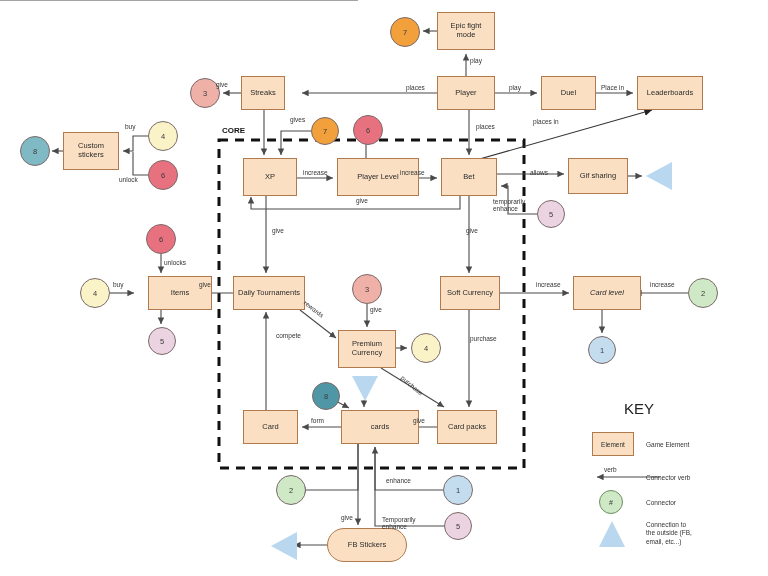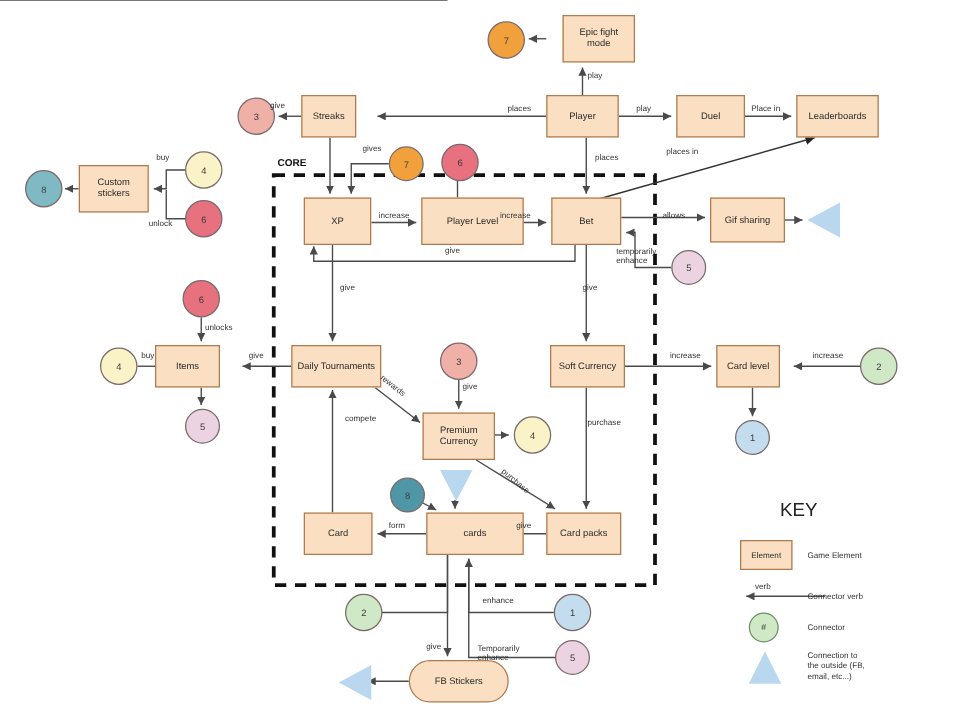--- a/index.html
+++ b/index.html
@@ -127,36 +127,36 @@
 
       <line x1="327" y1="545" x2="294" y2="545" marker-end="url(#ar)"></line>
 
       <line x1="660" y1="477" x2="597" y2="477" marker-end="url(#ar)"></line>
     </g>
   </svg>
 
   <div class="corelbl" style="left: 222px; top: 126px;">CORE</div>
 
   <div id="nodes">
-      <div class="node" style="left: 437px; top: 12px; width: 58px; height: 38px; white-space: pre-line; margin-left: 13px;">Epic fight
+      <div class="node" style="left: 437px; top: 12px; width: 58px; height: 38px; white-space: pre-line;">Epic fight
 mode</div>
       <div class="node" style="left: 437px; top: 76px; width: 58px; height: 34px; white-space: pre-line;">Player</div>
       <div class="node" style="left: 541px; top: 76px; width: 55px; height: 34px; white-space: pre-line;">Duel</div>
       <div class="node" style="left: 637px; top: 76px; width: 66px; height: 34px; white-space: pre-line;">Leaderboards</div>
       <div class="node" style="left: 241px; top: 76px; width: 44px; height: 34px; white-space: pre-line;">Streaks</div>
       <div class="node" style="left: 63px; top: 132px; width: 56px; height: 38px; white-space: pre-line;">Custom
 stickers</div>
       <div class="node" style="left: 243px; top: 158px; width: 54px; height: 38px; white-space: pre-line;">XP</div>
       <div class="node" style="left: 337px; top: 158px; width: 82px; height: 38px; white-space: pre-line;">Player Level</div>
       <div class="node" style="left: 441px; top: 158px; width: 56px; height: 38px; white-space: pre-line;">Bet</div>
       <div class="node" style="left: 568px; top: 158px; width: 60px; height: 36px; white-space: pre-line;">Gif sharing</div>
-      <div class="node" style="left: 124px; top: 276px; width: 52px; height: 34px; white-space: pre-line;">Items</div>
+      <div class="node" style="left: 148px; top: 276px; width: 64px; height: 34px; white-space: pre-line;">Items</div>
       <div class="node" style="left: 233px; top: 276px; width: 72px; height: 34px; white-space: pre-line;">Daily Tournaments</div>
       <div class="node" style="left: 440px; top: 276px; width: 60px; height: 34px; white-space: pre-line;">Soft Currency</div>
-      <div class="node" style="left: 573px; top: 276px; width: 51px; height: 34px; white-space: pre-line;">Card level</div>
+      <div class="node" style="left: 573px; top: 276px; width: 68px; height: 34px; white-space: pre-line; font-style: italic;">Card level</div>
       <div class="node" style="left: 338px; top: 330px; width: 58px; height: 38px; white-space: pre-line;">Premium
 Currency</div>
       <div class="node" style="left: 243px; top: 410px; width: 55px; height: 34px; white-space: pre-line;">Card</div>
       <div class="node" style="left: 341px; top: 410px; width: 78px; height: 34px; white-space: pre-line;">cards</div>
       <div class="node" style="left: 437px; top: 410px; width: 60px; height: 34px; white-space: pre-line;">Card packs</div>
       <div class="node" style="left: 327px; top: 528px; width: 80px; height: 34px; white-space: pre-line; border-radius: 17px;">FB Stickers</div>
     </div>
   <div id="conns">
       <div class="conn" style="left: 390px; top: 17px; width: 30px; height: 30px; background: rgb(242, 160, 60); border: 1px solid rgb(122, 106, 106);">7</div>
       <div class="conn" style="left: 190px; top: 78px; width: 30px; height: 30px; background: rgb(239, 176, 168); border: 1px solid rgb(122, 106, 106);">3</div>

